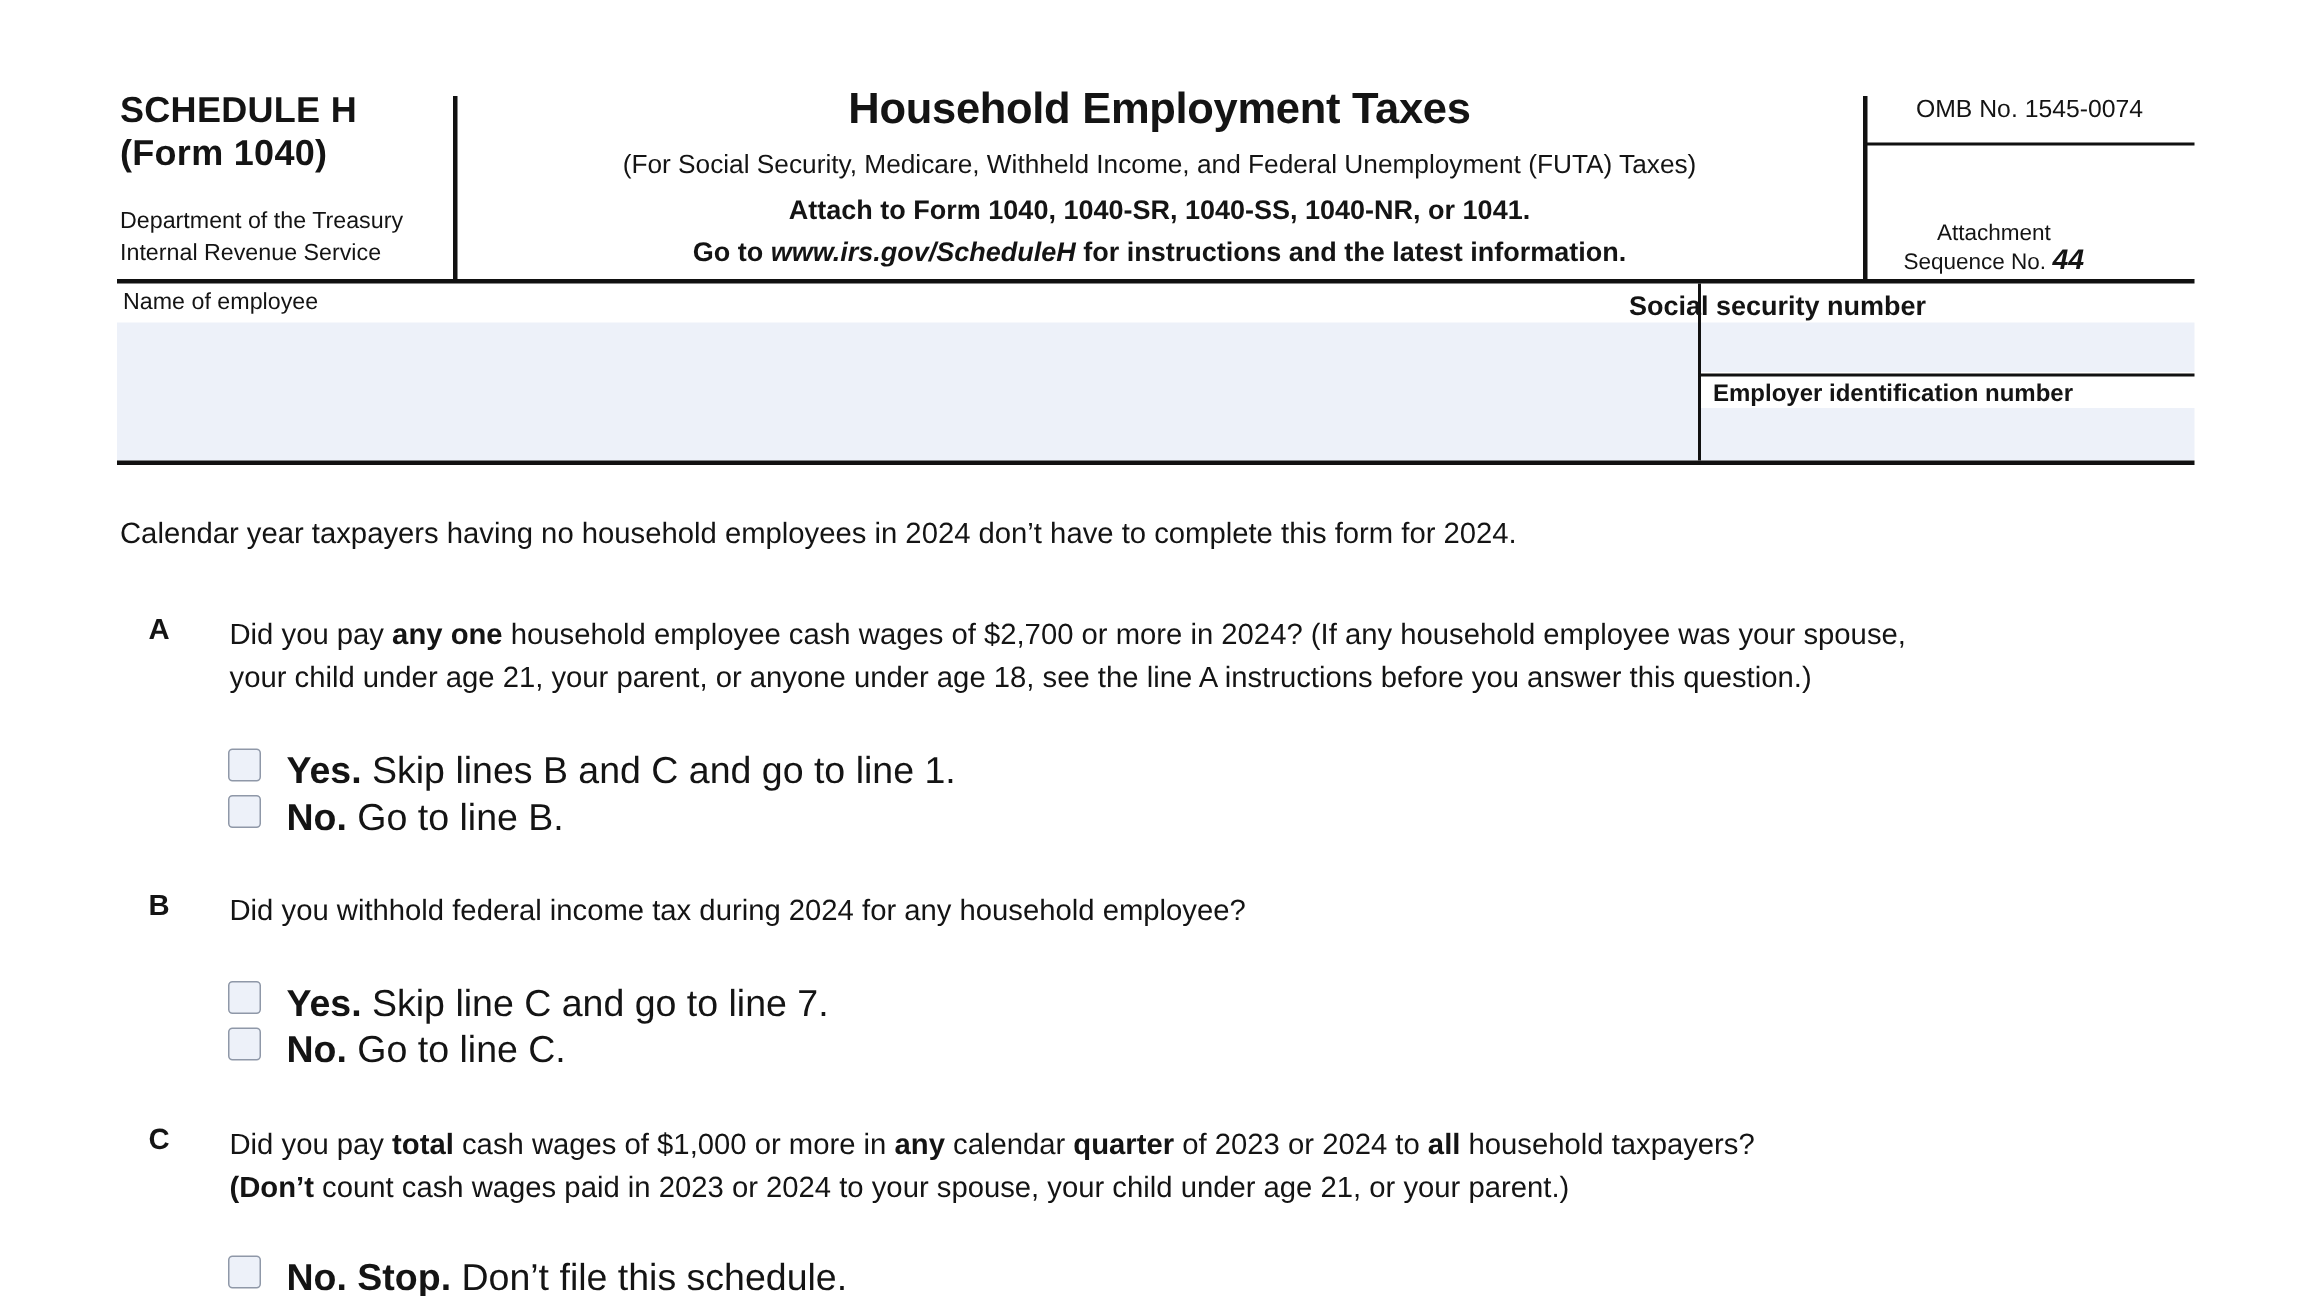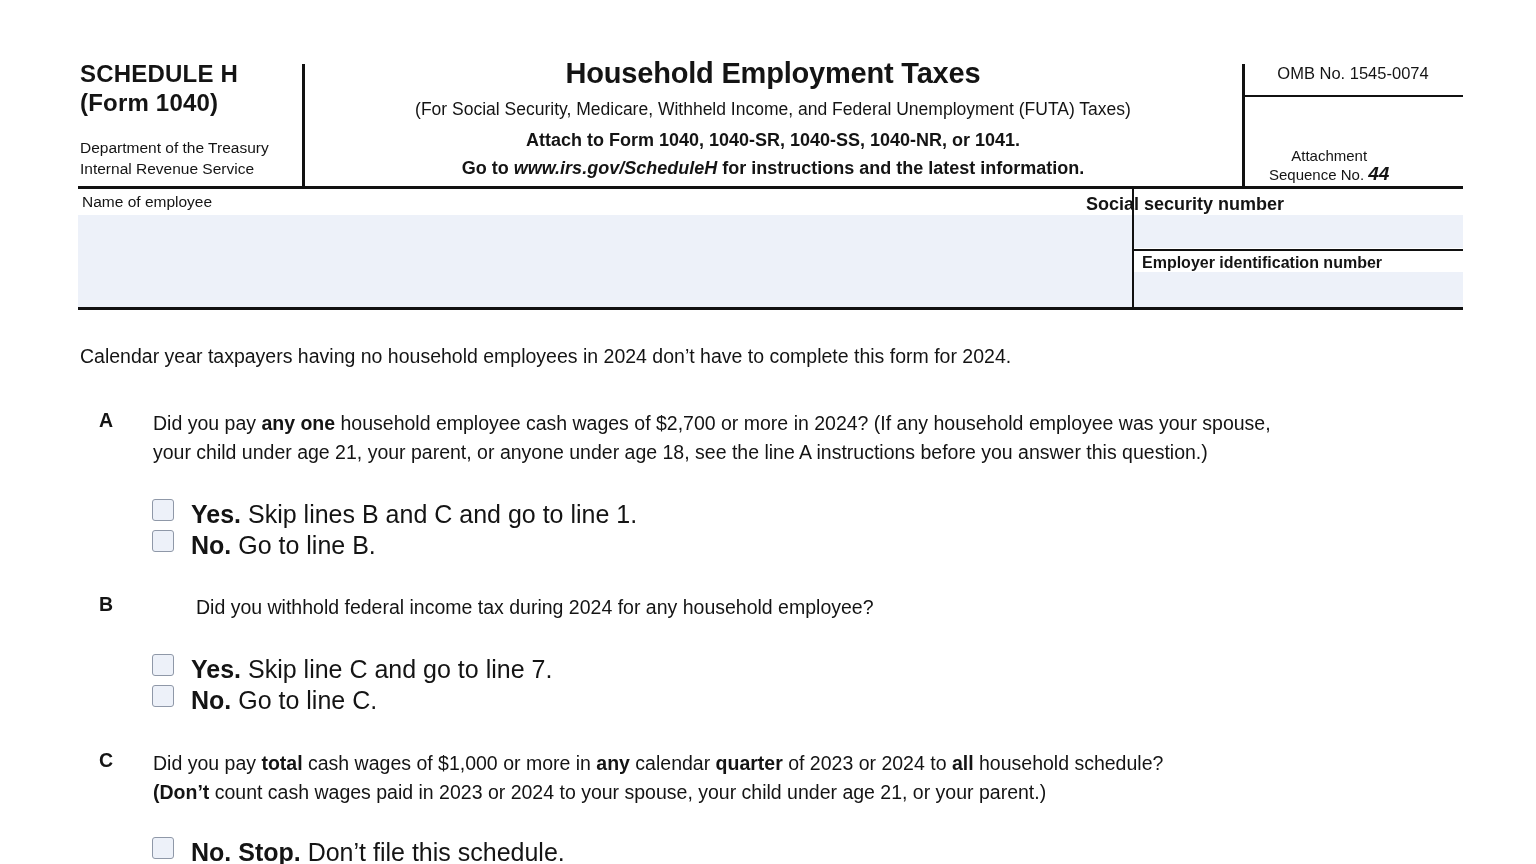--- a/index.html
+++ b/index.html
@@ -95,32 +95,32 @@
   <div>
     <span class="cb" style="top:499px;"></span>
     <div class="abs optlabel" style="top:500px;"><b>Yes.</b><span> Skip lines B and C and go to line 1.</span></div>
   </div>
   <div>
     <span class="cb" style="top:530px;"></span>
     <div class="abs optlabel" style="top:531px;text-align:right;"><b>No.</b><span> Go to line B.</span></div>
   </div>
 
   <div class="abs qletter" style="top:593px;">B</div>
-  <div class="abs qtext" style="top:593px;margin-left:43px;"><span>Did you withhold federal income tax during 2024 for any household employee?</span></div>
+  <div class="abs qtext" style="top:593px;"><span>Did you withhold federal income tax during 2024 for any household employee?</span></div>
 
   <div>
     <span class="cb" style="top:654px;"></span>
     <div class="abs optlabel" style="top:655px;"><b>Yes.</b><span> Skip line C and go to line 7.</span></div>
   </div>
   <div>
     <span class="cb" style="top:685px;"></span>
     <div class="abs optlabel" style="top:686px;"><b>No.</b><span> Go to line C.</span></div>
   </div>
 
   <div class="abs qletter" style="top:749px;">C</div>
-  <div class="abs qtext" style="top:749px;"><span>Did you pay </span><b>total</b><span> cash wages of $1,000 or more in </span><b>any</b><span> calendar </span><b>quarter</b><span> of 2023 or 2024 to </span><b>all</b><span> household schedule?</span><br><b>(Don’t</b><span> count cash wages paid in 2023 or 2024 to your spouse, your child under age 21, or your parent.)</span></div>
+  <div class="abs qtext" style="top:749px;"><span>Did you pay </span><b>total</b><span> cash wages of $1,000 or more in </span><b>any</b><span> calendar </span><b>quarter</b><span> of 2023 or 2024 to </span><b>all</b><span> household taxpayers?</span><br><b>(Don’t</b><span> count cash wages paid in 2023 or 2024 to your spouse, your child under age 21, or your parent.)</span></div>
 
   <div>
     <span class="cb" style="top:837px;"></span>
     <div class="abs optlabel" style="top:838px;"><b>No. Stop.</b><span> Don’t file this schedule.</span></div>
   </div>
 
 </div>
 
 </body></html>

